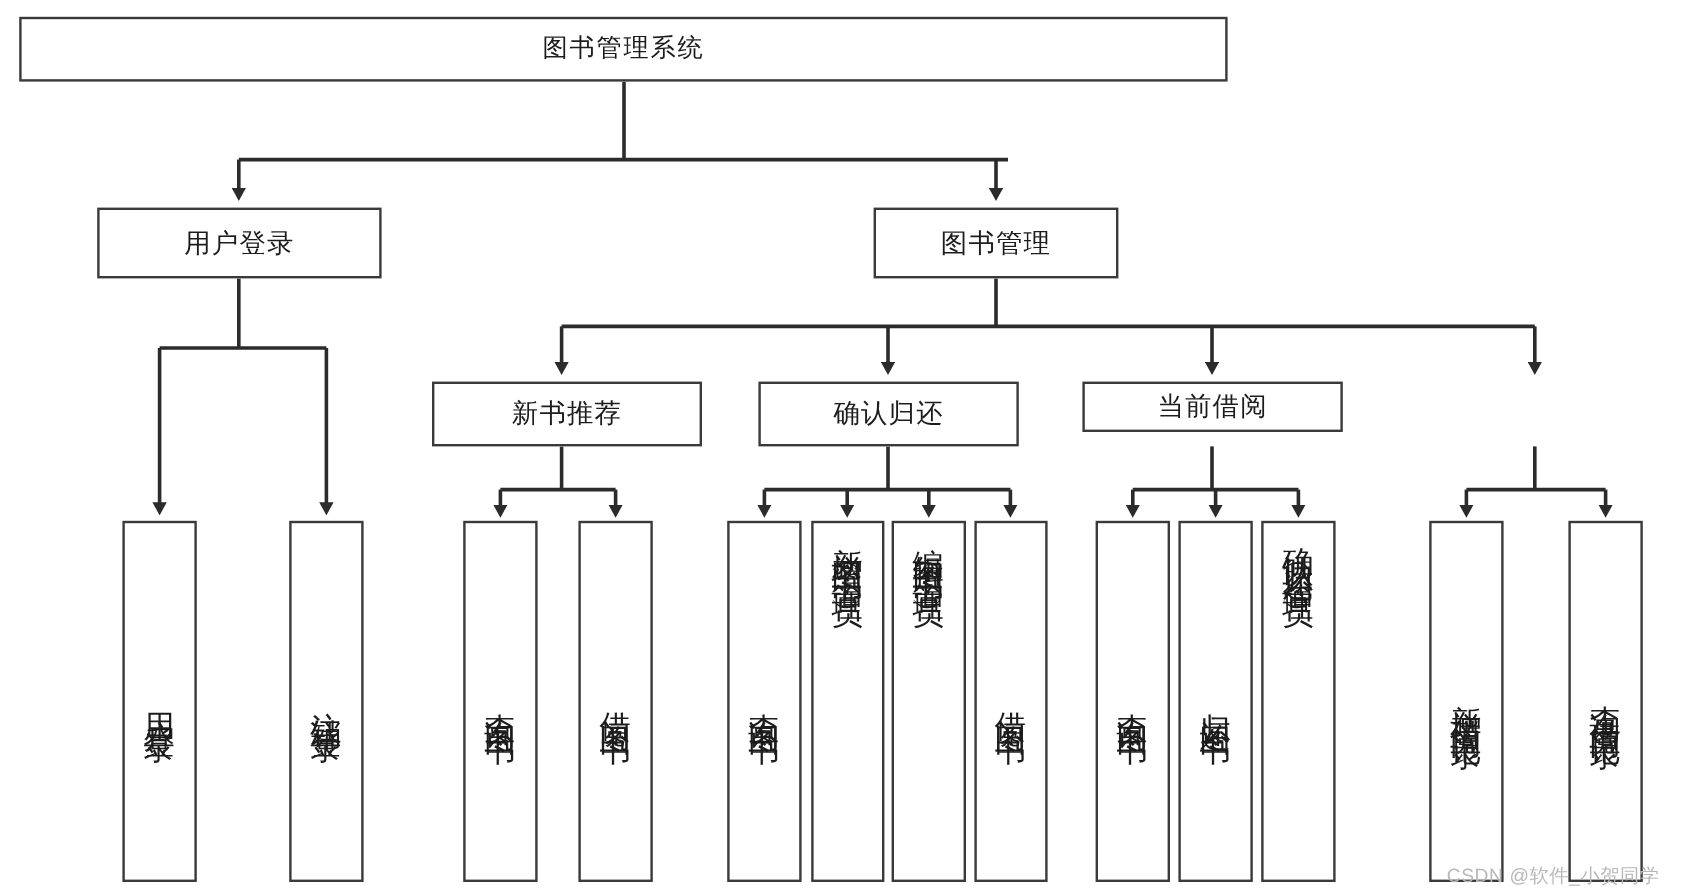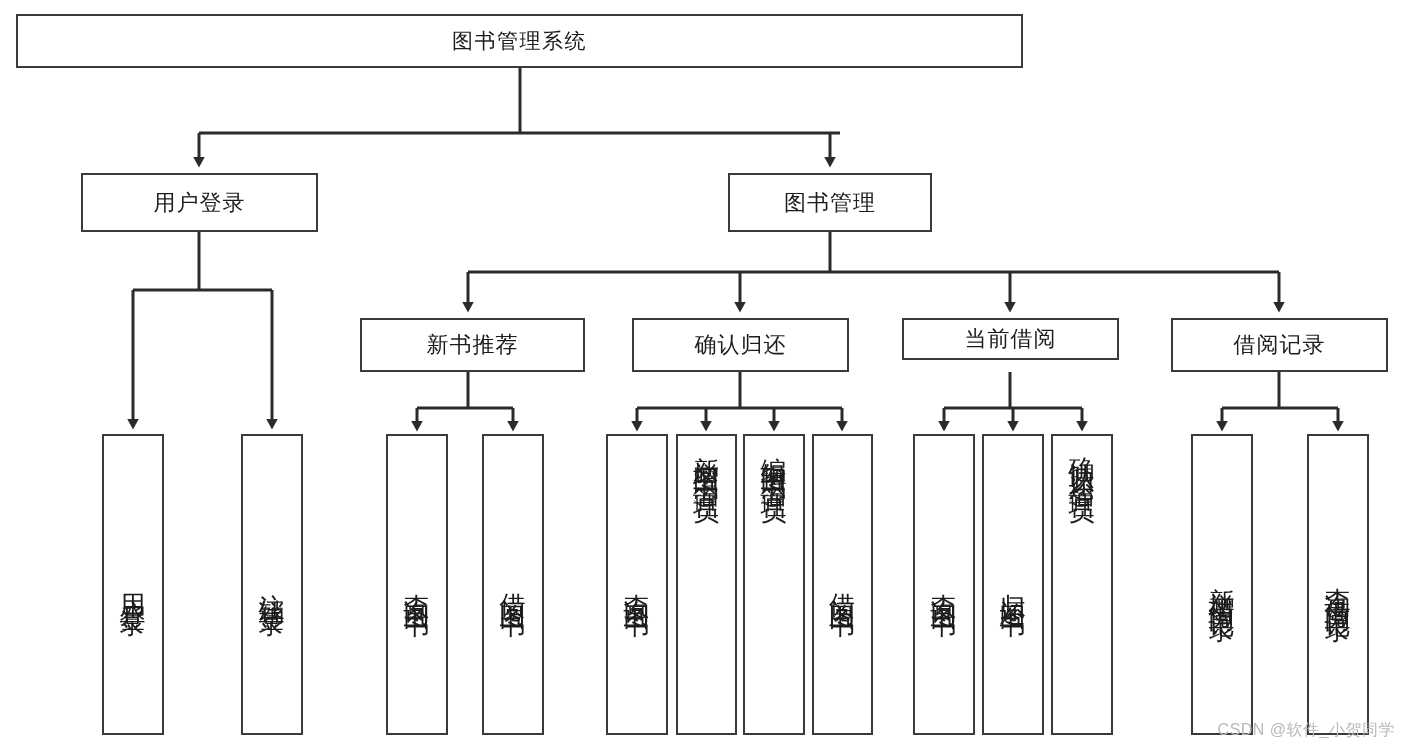--- a/index.html
+++ b/index.html
@@ -44,21 +44,21 @@
     text-orientation:upright;
     font-size:26px;
     line-height:1;
     letter-spacing:6px;
     margin:0 auto;
   }
   .node.v.mid{align-items:center;}
   svg#edges{position:absolute;left:0;top:0;width:1405px;height:747px;z-index:1;pointer-events:none;}
   #watermark{
     position:absolute;
-    right:10px;bottom:6px;
+    right:22px;bottom:6px;
     font-size:16px;
     color:#b8b8b8;
     letter-spacing:.5px;
     z-index:5;
     white-space:nowrap;
   }
 </style>
 </head>
 <body>
 
@@ -127,23 +127,20 @@
 
   <div class="node h" style="left:360px;top:318px;width:225px;height:54px;">
     <span class="label">新书推荐</span>
   </div>
   <div class="node h" style="left:632px;top:318px;width:217px;height:54px;">
     <span class="label">确认归还</span>
   </div>
   <div class="node h" style="left:902px;top:318px;width:217px;height:42px;">
     <span class="label">当前借阅</span>
   </div>
-  <div class="node h" style="left:1171px;top:318px;width:217px;height:54px;">
-    <span class="label">借阅记录</span>
-  </div>
 
   <div class="node v mid" style="left:102px;top:434px;width:62px;height:301px;">
     <span class="label">用户登录</span>
   </div>
   <div class="node v mid" style="left:241px;top:434px;width:62px;height:301px;">
     <span class="label">注销登录</span>
   </div>
 
   <div class="node v mid" style="left:386px;top:434px;width:62px;height:301px;">
     <span class="label">查询图书</span>

